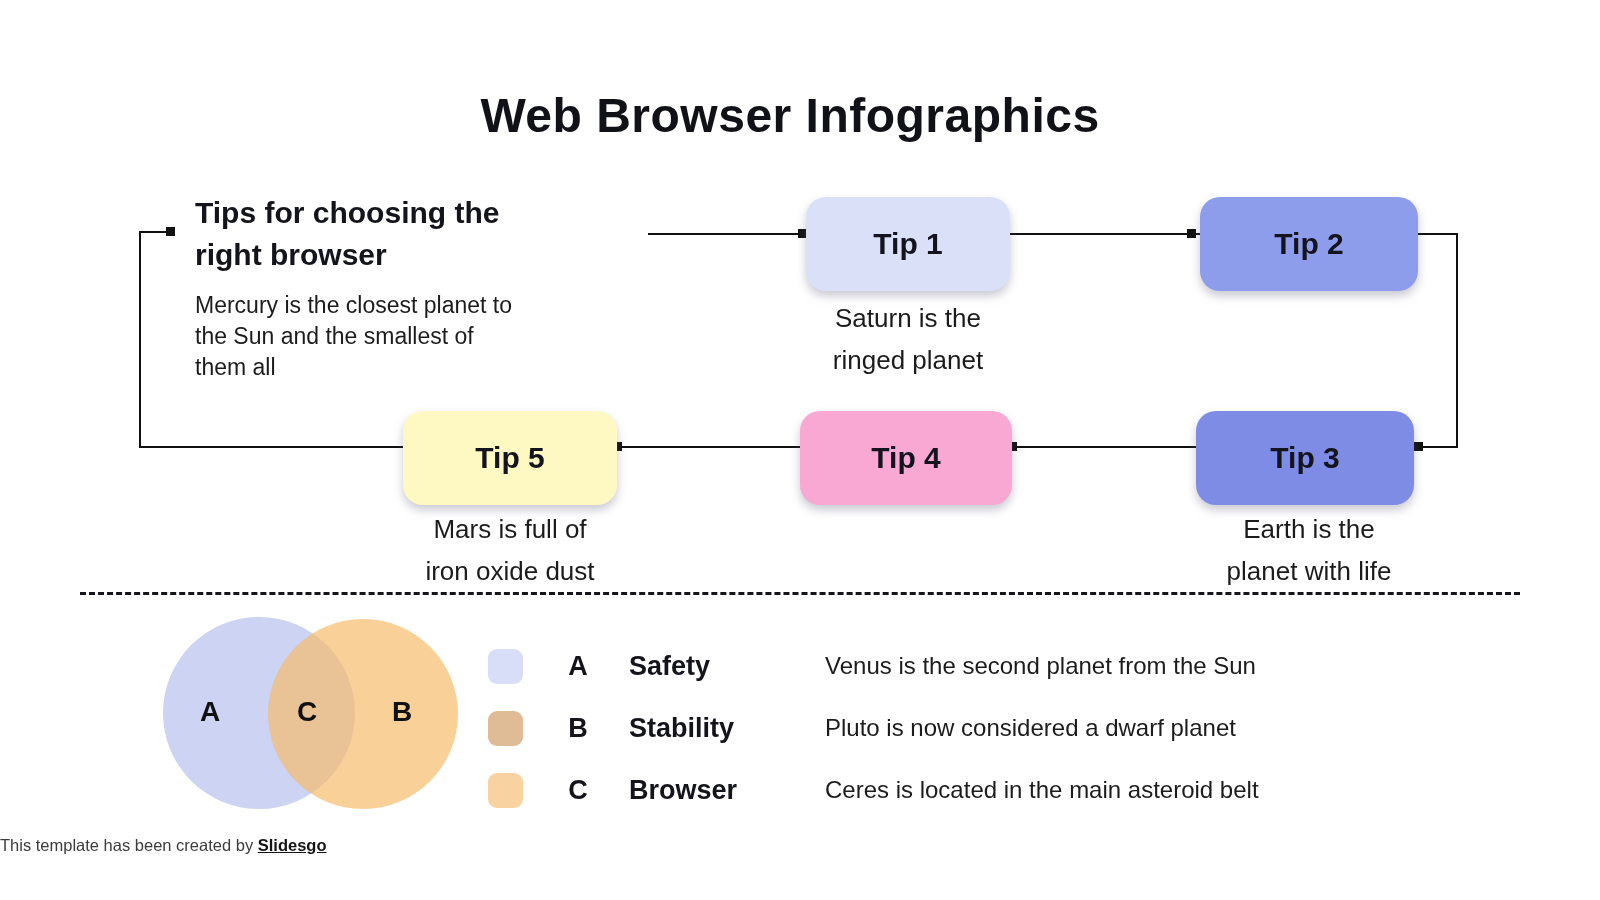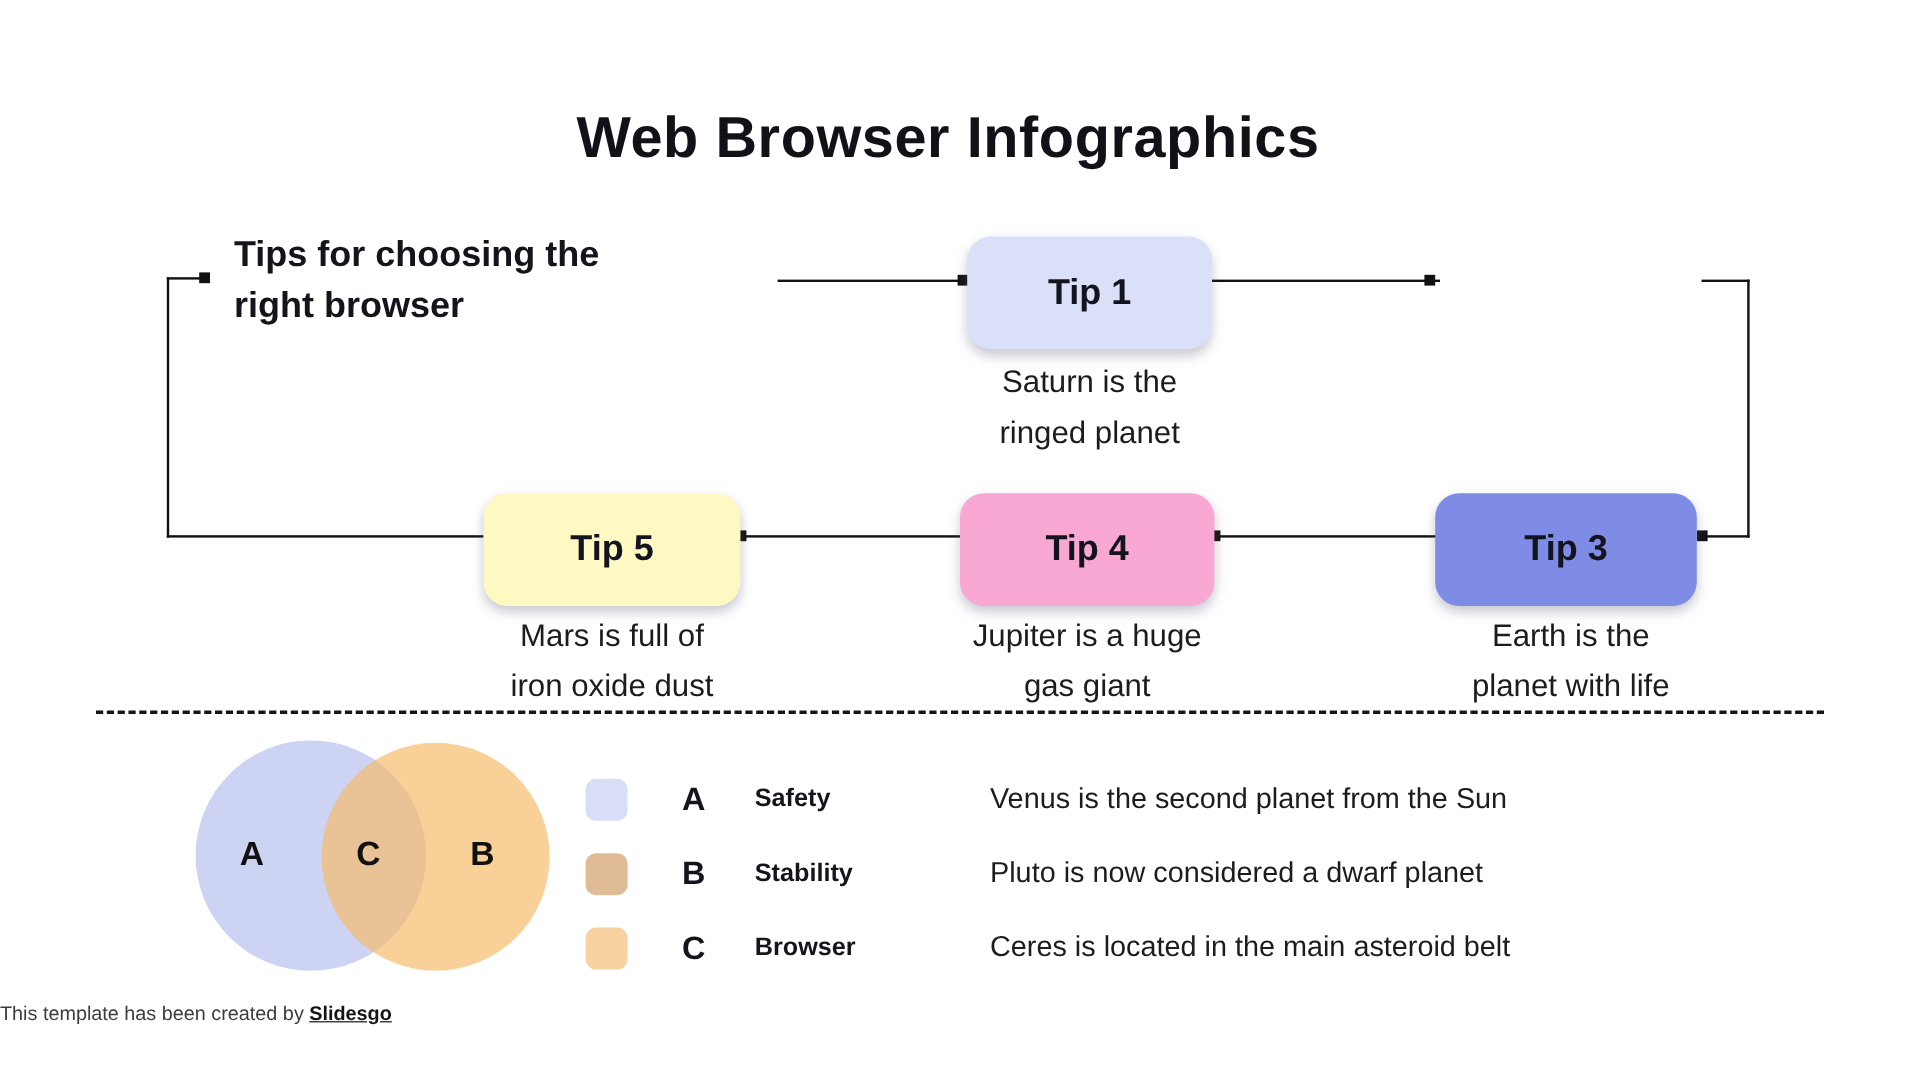--- a/index.html
+++ b/index.html
@@ -98,21 +98,21 @@
   .legend-row-2 { top: 772px; }
   .swatch { width: 35px; height: 35px; border-radius: 9px; flex: 0 0 auto; }
   .legend-letter {
     width: 34px; margin-left: 38px;
     text-align: center;
     font-size: 27px; font-weight: bold;
     color: #14141c;
   }
   .legend-label {
     width: 196px; margin-left: 34px;
-    font-size: 21px; font-weight: bold;
+    font-size: 27px; font-weight: bold;
     color: #14141c;
   }
   .legend-desc { font-size: 24px; color: #1c1c1c; }
   .footer {
     position: absolute;
     top: 836px; left: 0; width: 1580px;
     text-align: left;
     font-size: 16.5px;
     color: #3c3c3c;
   }
@@ -125,20 +125,23 @@
 </style>
 </head>
 <body>
 
 <div class="slide">
 
   <h1 class="title">Web Browser Infographics</h1>
 
   <div class="intro-heading">Tips for choosing the
 right browser</div>
+  <div class="intro-body">Mercury is the closest planet to
+the Sun and the smallest of
+them all</div>
 
   <div class="hline" style="left:648px;  top:233px; width:158px;"></div>
   <div class="arrow" style="left:798px;  top:229px;"></div>
 
   <div class="hline" style="left:1010px; top:233px; width:190px;"></div>
   <div class="arrow" style="left:1187px; top:229px;"></div>
 
   <div class="hline" style="left:1418px; top:233px; width:40px;"></div>
   <div class="vline" style="left:1456px; top:233px; height:215px;"></div>
   <div class="hline" style="left:1418px; top:446px; width:40px;"></div>
@@ -149,30 +152,29 @@
 
   <div class="hline" style="left:617px;  top:446px; width:183px;"></div>
   <div class="arrow" style="left:613px;  top:442px;"></div>
 
   <div class="hline" style="left:139px;  top:446px; width:264px;"></div>
   <div class="vline" style="left:139px;  top:231px; height:217px;"></div>
   <div class="hline" style="left:139px;  top:231px; width:30px;"></div>
   <div class="arrow" style="left:166px;  top:227px;"></div>
 
   <div class="tip tip1" style="background-color: rgb(219, 224, 249);">Tip 1</div>
+  <div class="tip tip2" style="background-color: rgb(141, 157, 235);">Tip 2</div>
   <div class="tip tip3" style="background-color: rgb(126, 140, 230);">Tip 3</div>
   <div class="tip tip4" style="background-color: #f9a8d4;">Tip 4</div>
   <div class="tip tip5" style="background-color: #fef9c3;">Tip 5</div>
 
   <div class="caption cap1">Saturn is the
 ringed planet</div>
   <div class="caption cap3">Earth is the
 planet with life</div>
-  <div class="caption cap4">Jupiter is a huge
-gas giant</div>
   <div class="caption cap5">Mars is full of
 iron oxide dust</div>
 
   <div class="divider"></div>
 
   <div class="venn-circle venn-a" style="background-color: rgb(204, 211, 243);"></div>
   <div class="venn-circle venn-b" style="background-color: rgb(245, 188, 108);"></div>
   <div class="venn-label venn-label-a">A</div>
   <div class="venn-label venn-label-c">C</div>
   <div class="venn-label venn-label-b">B</div>

